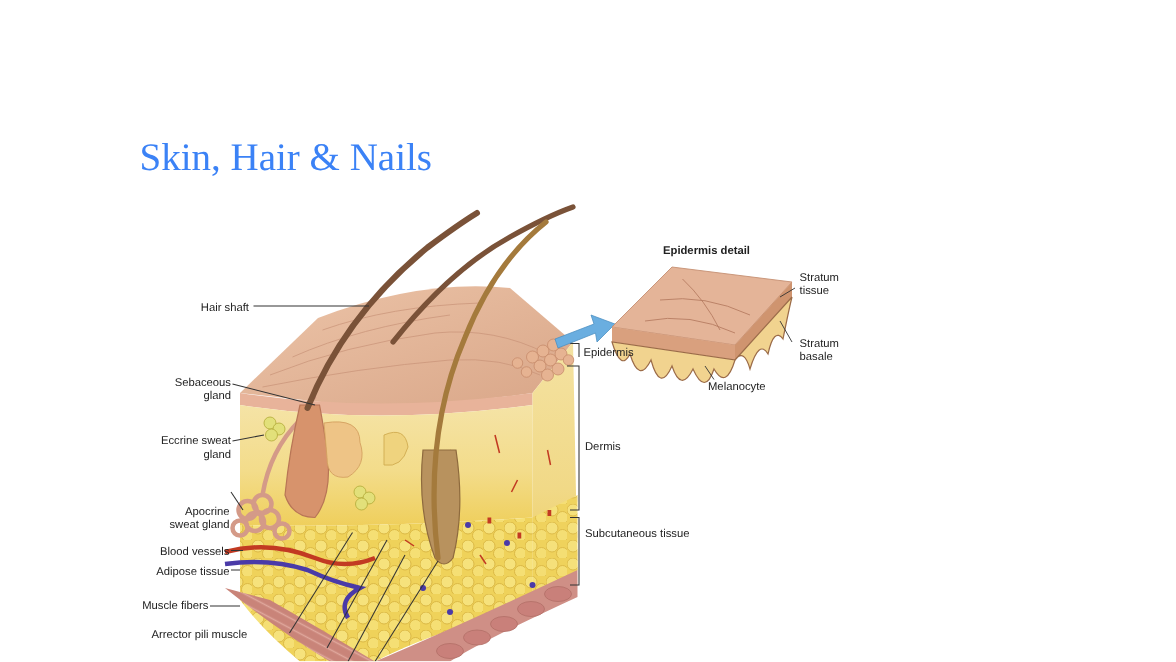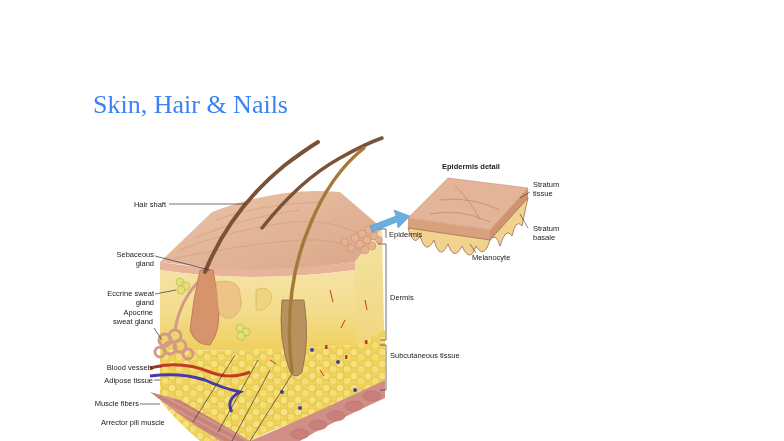--- a/index.html
+++ b/index.html
@@ -186,21 +186,21 @@
   <div class="lbl r b" style="left:90px; top:250px; width:64px;">
     <div>Sebaceous</div>
     <div>gland</div>
   </div>
 
   <div class="lbl r" style="left:90px; top:289px; width:64px;">
     <div>Eccrine sweat</div>
     <div>gland</div>
   </div>
 
-  <div class="lbl r b" style="left:90px; top:308px; width:63px;">
+  <div class="lbl r b" style="left:90px; top:336px; width:63px;">
     <div>Apocrine</div>
     <div>sweat gland</div>
   </div>
 
   <div class="lbl r" style="left:90px; top:363px; width:63px;">Blood vessels</div>
   <div class="lbl r" style="left:90px; top:376px; width:63px;">Adipose tissue</div>
   <div class="lbl r" style="left:80px; top:399px; width:59px;">Muscle fibers</div>
   <div class="lbl" style="left:101px; top:418px;">Arrector pili muscle</div>
   <div class="lbl" style="left:165px; top:431px;margin-top:26px;">Nerves</div>
 

